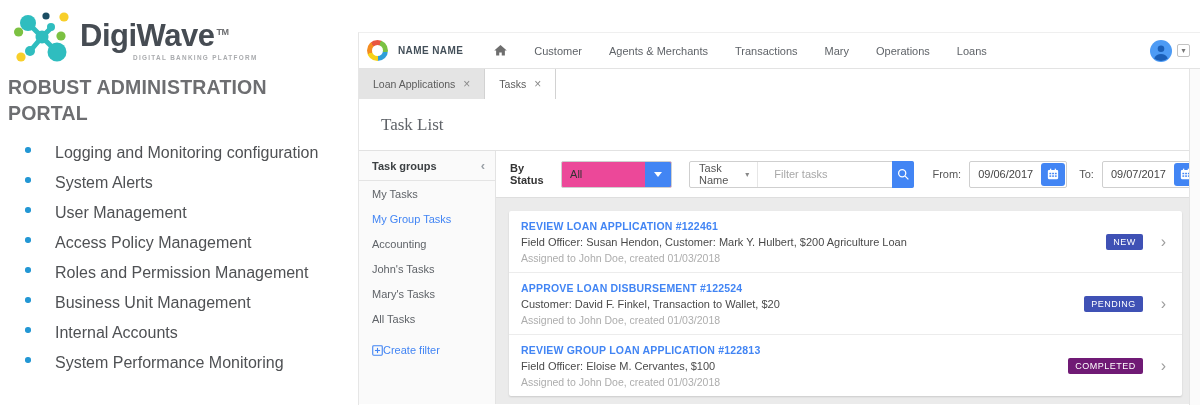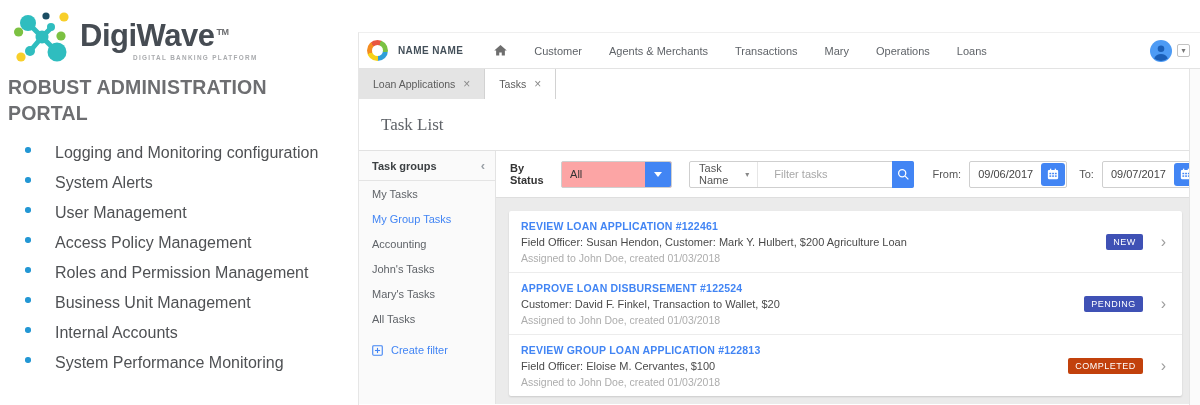--- a/index.html
+++ b/index.html
@@ -44,27 +44,27 @@
 
   .pagehead { height:52px; background:#fff; border-bottom:1px solid #e2e2e2; }
   .pagehead h2 { font-size:17px; font-weight:400; color:#5f6368; padding:16px 0 0 22px;font-family:Liberation Serif, serif; }
 
   .content { display:flex; height:253px; }
   .side { width:137px; background:#fafafa; border-right:1px solid #e3e3e3; }
   .side-head { height:30px; padding:9px 10px 0 13px; border-bottom:1px solid #e4e4e4; font-size:11px; font-weight:700; color:#3c4043; display:flex; }
   .collapse { margin-left:auto; color:#9aa0a6; font-size:13px; line-height:11px; cursor:pointer; }
   .side-item { padding:7px 12px 6px 13px; font-size:11px; color:#5f6368; cursor:pointer; }
   .side-item.active { color:var(--accent,#4285f4); }
-  .side-create { margin-top:7px; padding:6px 12px 6px 13px; font-size:11px; color:var(--accent,#4285f4); display:flex; align-items:center; gap:8px; cursor:pointer; }
+  .side-create { margin-top:7px; padding:6px 12px 6px 13px; font-size:11px; color:var(--accent,#4285f4); display:flex; align-items:center; cursor:pointer; }
 
   .main { flex:1; background:#ebebeb; }
   .filterbar { height:47px; background:#fff; border-bottom:1px solid #dedede; display:flex; align-items:center; padding-left:14px; }
   .flabel { font-size:11px; color:#555; }
   .flabel.bold { font-weight:700; color:#333; }
-  .statusselect { margin-left:5px; width:122px; height:27px; border:1px solid #cfcfcf; border-radius:2px; display:flex; background:#fca5a5; cursor:pointer;gap:8px; }
+  .statusselect { margin-left:5px; width:122px; height:27px; border:1px solid #cfcfcf; border-radius:2px; display:flex; background:#ec4899; cursor:pointer;gap:8px; }
   .statusselect .val { flex:1; font-size:11px; color:#333; line-height:25px; padding-left:8px; }
   .ddbtn { width:26px; background:var(--accent,#4285f4); border-radius:0 2px 2px 0; display:flex; align-items:center; justify-content:center; }
   .tri { width:0; height:0; border-left:4px solid transparent; border-right:4px solid transparent; border-top:5px solid #fff; }
   .searchgroup { margin-left:17px; height:27px; border:1px solid #cfcfcf; border-radius:2px; display:flex; align-items:center; background:#fff;gap:8px; }
   .tn { height:100%; padding:0 8px 0 9px; font-size:11px; color:#555; display:flex; align-items:center; gap:7px; border-right:1px solid #e6e6e6; cursor:pointer; }
   .smallcaret { font-size:8px; color:#888; }
   .searchgroup input { border:none; outline:none; width:118px; font-size:11px; color:#333; padding:0 8px; background:transparent; }
   .searchgroup input::placeholder { color:#a8a8a8; }
   .searchbtn { width:29px; height:27px; margin:-1px -1px -1px 0; border:none; background:var(--accent,#4285f4); border-radius:0 2px 2px 0; display:flex; align-items:center; justify-content:center; cursor:pointer; }
   .dategroup { border:1px solid #cfcfcf; border-radius:2px; height:27px; display:flex; align-items:center; background:#fff; cursor:text; }
@@ -274,21 +274,21 @@
               </div>
               <span class="badge" style="background-color: rgb(63, 81, 181);">PENDING</span>
               <span class="chev">›</span>
             </div>
             <div class="task">
               <div class="tinfo">
                 <div class="ttitle">REVIEW GROUP LOAN APPLICATION #122813</div>
                 <div class="tdetail">Field Officer: Eloise M. Cervantes, $100</div>
                 <div class="tmeta">Assigned to John Doe, created  01/03/2018</div>
               </div>
-              <span class="badge" style="background-color: #c2410c; margin-left: 32px;">COMPLETED</span>
+              <span class="badge" style="background-color: #701a75; margin-left: 32px;">COMPLETED</span>
               <span class="chev">›</span>
             </div>
           </div>
         </div>
       </div>
     </div>
   </section>
 </div>
 
 </body></html>

